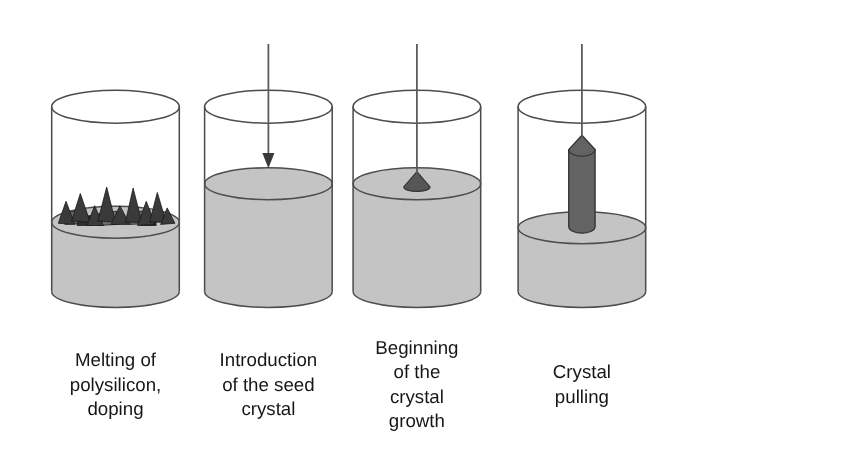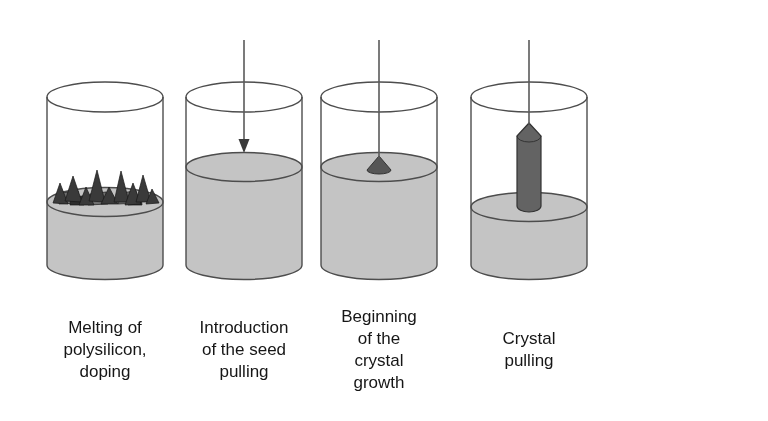--- a/index.html
+++ b/index.html
@@ -58,21 +58,21 @@
           <line x1="14" y1="97" x2="14" y2="265" stroke="#4d4d4d" stroke-width="1.4"></line>
           <line x1="130" y1="97" x2="130" y2="265" stroke="#4d4d4d" stroke-width="1.4"></line>
           <path d="M14,265 A58,14.5 0 0 0 130,265" fill="none" stroke="#4d4d4d" stroke-width="1.4"></path>
           <line x1="72" y1="40" x2="72" y2="140" stroke="#5a5a5a" stroke-width="1.6"></line>
           <polygon points="66.5,139 77.5,139 72,153" fill="#3a3a3a"></polygon>
         </svg>
       </div>
     <div class="caption">
         <span>Introduction
 of the seed
-pulling</span>
+crystal</span>
       </div>
   </div>
   <div class="stage" style="left:307px">
     <div class="art">
         <svg viewBox="0 0 144 300" xmlns="http://www.w3.org/2000/svg">
           <path d="M14,167 L14,265 A58,14.5 0 0 0 130,265 L130,167 Z" fill="#c4c4c4" stroke="none"></path>
           <ellipse cx="72" cy="167" rx="58" ry="14.5" fill="#c4c4c4" stroke="#4d4d4d" stroke-width="1.4"></ellipse>
           <ellipse cx="72" cy="97" rx="58" ry="15" fill="none" stroke="#4d4d4d" stroke-width="1.4"></ellipse>
           <line x1="14" y1="97" x2="14" y2="265" stroke="#4d4d4d" stroke-width="1.4"></line>
           <line x1="130" y1="97" x2="130" y2="265" stroke="#4d4d4d" stroke-width="1.4"></line>

